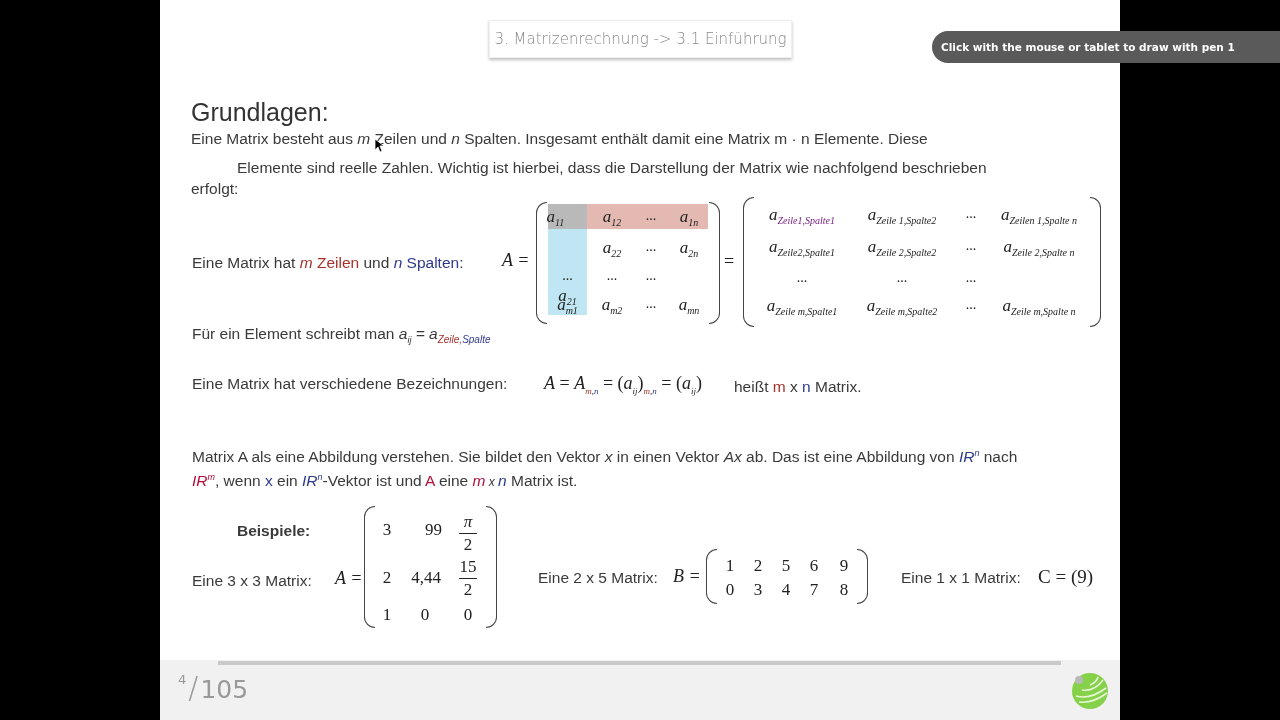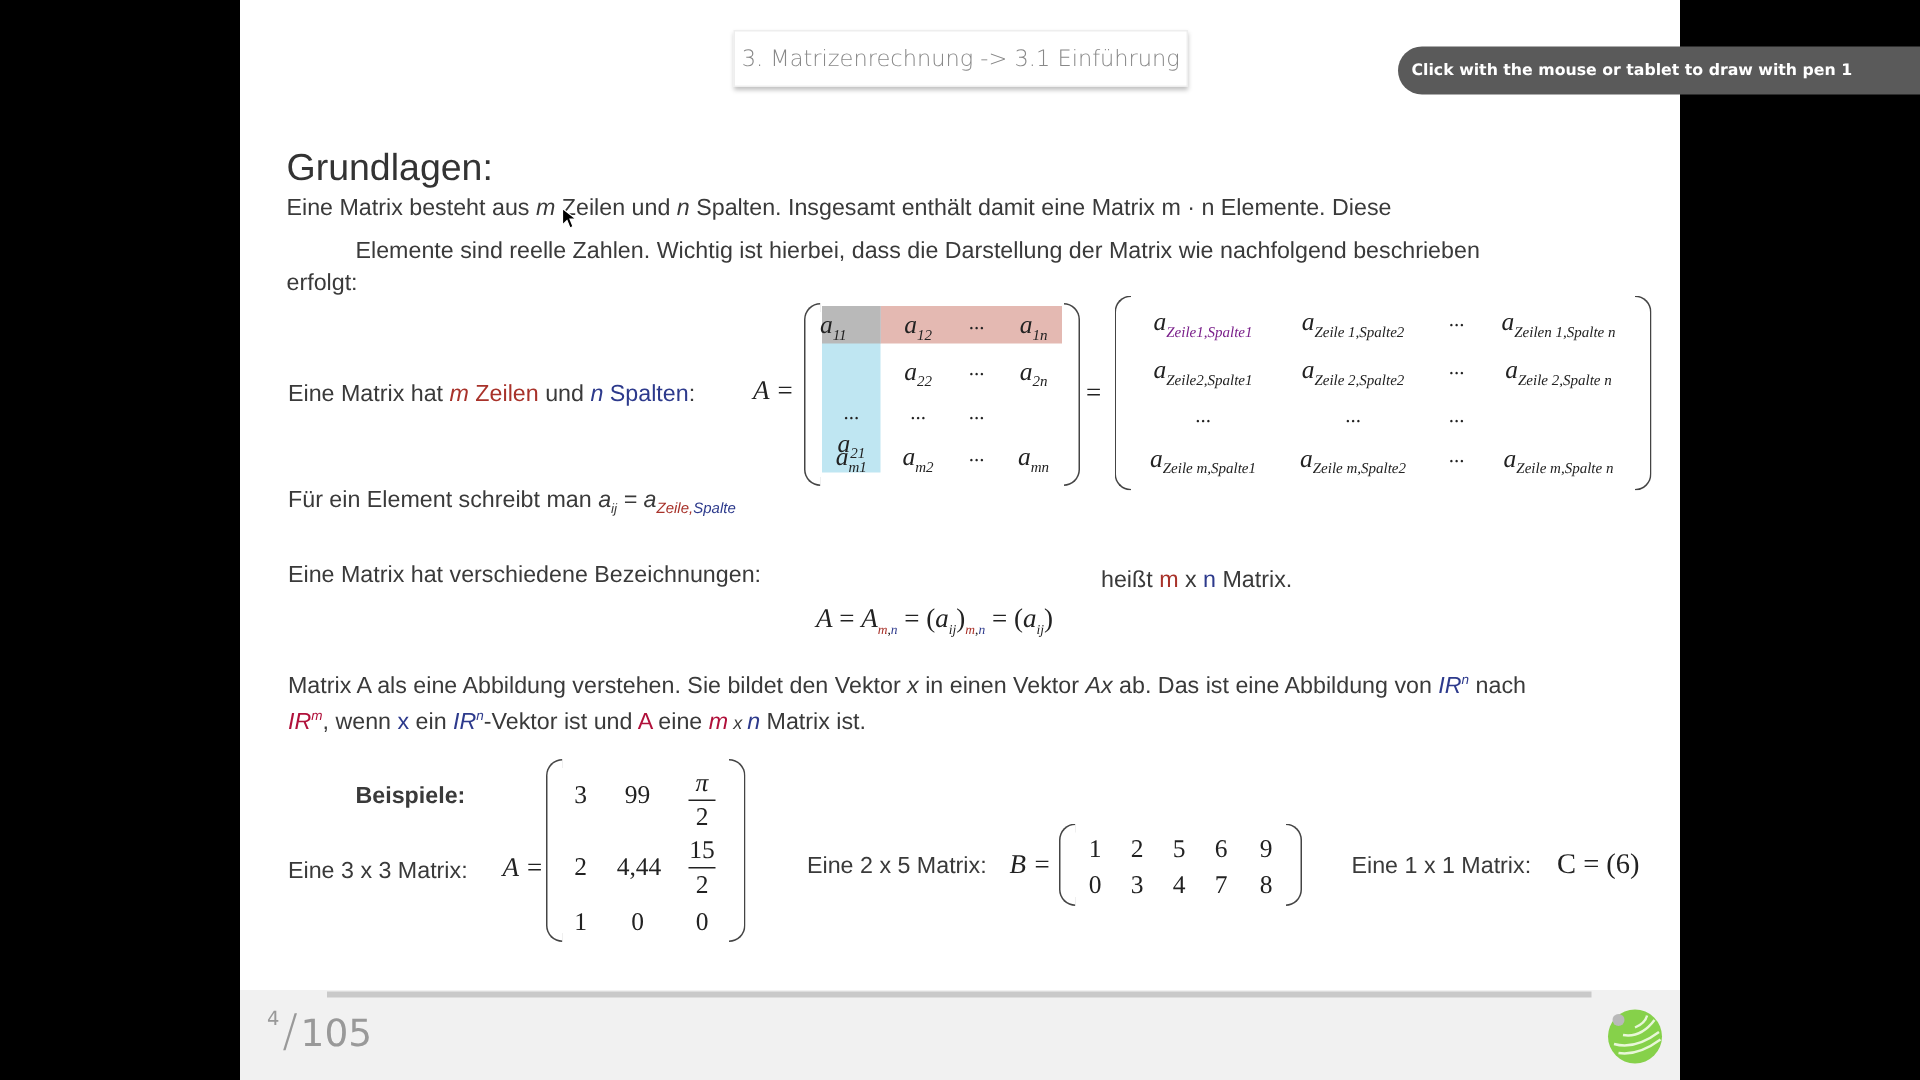--- a/index.html
+++ b/index.html
@@ -107,42 +107,42 @@
     <div class="cell" style="left:697px;top:296px;width:90px;"><span>a</span><sub>Zeile m,Spalte2</sub></div>
     <div class="cell dots" style="left:796px;top:297px;width:30px;"><span>...</span></div>
     <div class="cell" style="left:834px;top:296px;width:90px;"><span>a</span><sub>Zeile m,Spalte n</sub></div>
   </div>
 
   <div class="abs p" style="left:32px;top:325px;">
     <span>Für ein Element schreibt man </span><i>a</i><sub style="font-size:9px;"><i>ij</i></sub><i> = a</i><sub style="font-size:10px;"><i class="red">Zeile,</i><i class="blue">Spalte</i></sub>
   </div>
 
   <div class="abs p" style="left:32px;top:375px;">Eine Matrix hat verschiedene Bezeichnungen:</div>
-  <div class="abs serif" style="left:384px;top:373px;font-size:18px;color:#222;margin-top:29px;">
+  <div class="abs serif" style="left:384px;top:373px;font-size:18px;color:#222;">
     <i>A</i> = <i>A</i><sub style="font-size:9px;"><i class="red">m</i>,<i class="blue">n</i></sub> = (<i>a</i><sub style="font-size:9px;"><i>ij</i></sub>)<sub style="font-size:9px;"><i class="red">m</i>,<i class="blue">n</i></sub> = (<i>a</i><sub style="font-size:9px;"><i>ij</i></sub>)
   </div>
   <div class="abs p" style="left:574px;top:378px;">
     <span>heißt </span><span class="red">m</span><span> x </span><span class="blue">n</span><span> Matrix.</span>
   </div>
 
   <div class="abs p" style="left:32px;top:448px;">
     <span>Matrix A als eine Abbildung verstehen. Sie bildet den Vektor </span><i>x</i><span> in einen Vektor </span><i>Ax</i><span> ab. Das ist eine Abbildung von </span><i class="blue">IR</i><sup class="blue" style="font-size:9px;"><i>n</i></sup><span> nach</span>
   </div>
   <div class="abs p" style="left:32px;top:472px;">
     <i class="crimson">IR</i><sup class="crimson" style="font-size:9px;"><i>m</i></sup><span>, wenn </span><span class="blue">x</span><span> ein </span><i class="blue">IR</i><sup class="blue" style="font-size:9px;"><i>n</i></sup><span>-Vektor ist und </span><span class="crimson">A</span><span> eine </span><i class="crimson">m</i><i style="font-size:12px;"> x </i><i class="blue">n</i><span> Matrix ist.</span>
   </div>
 
   <div class="abs p" style="left:32px;top:522px;font-weight:bold;margin-left:45px;">Beispiele:</div>
   <div class="abs p" style="left:32px;top:572px;">Eine 3 x 3 Matrix:</div>
   <div class="abs serif" style="left:175px;top:568px;font-size:18px;color:#222;font-style:italic;">A =</div>
   <div>
     <div class="paren l" style="left:204px;top:506px;height:120px;"></div>
     <div class="paren r" style="left:326px;top:506px;height:120px;"></div>
     <div class="num" style="left:216px;top:520px;width:22px;">3</div>
-    <div class="num" style="left:248px;top:520px;width:34px;">99</div>
+    <div class="num" style="left:248px;top:520px;width:34px;text-align:right;">99</div>
     <div class="num" style="left:296px;top:511px;width:24px;"><span class="frac">
           <i>π</i>
           <span class="bar"></span>
           <span>2</span>
         </span></div>
     <div class="num" style="left:216px;top:568px;width:22px;">2</div>
     <div class="num" style="left:246px;top:568px;width:40px;">4,44</div>
     <div class="num" style="left:296px;top:556px;width:24px;"><span class="frac">
           <span>15</span>
           <span class="bar"></span>
@@ -164,21 +164,21 @@
     <div class="num" style="left:644px;top:556px;width:20px;">6</div>
     <div class="num" style="left:674px;top:556px;width:20px;">9</div>
     <div class="num" style="left:560px;top:580px;width:20px;">0</div>
     <div class="num" style="left:588px;top:580px;width:20px;">3</div>
     <div class="num" style="left:616px;top:580px;width:20px;">4</div>
     <div class="num" style="left:644px;top:580px;width:20px;">7</div>
     <div class="num" style="left:674px;top:580px;width:20px;">8</div>
   </div>
 
   <div class="abs p" style="left:741px;top:569px;">Eine 1 x 1 Matrix:</div>
-  <div class="abs serif" style="left:878px;top:566px;font-size:19px;color:#222;">C = (6)</div>
+  <div class="abs serif" style="left:878px;top:566px;font-size:19px;color:#222;">C = (9)</div>
 
   <div class="footer"></div>
   <div class="progress"></div>
   <div class="pagenum">
     <span style="font-size:13px;vertical-align:top;position:relative;top:2px;">4</span><span style="font-size:30px;margin:0 2px;font-weight:200;">/</span><span style="font-size:25px;">105</span>
   </div>
   <svg class="logo" viewBox="0 0 40 40">
     <circle cx="20" cy="21" r="18" fill="#86d14a"></circle>
     <path d="M6 26 Q20 30 36 18" stroke="#e8f7d8" stroke-width="1.6" fill="none"></path>
     <path d="M9 32 Q22 34 37 23" stroke="#e8f7d8" stroke-width="1.6" fill="none"></path>

